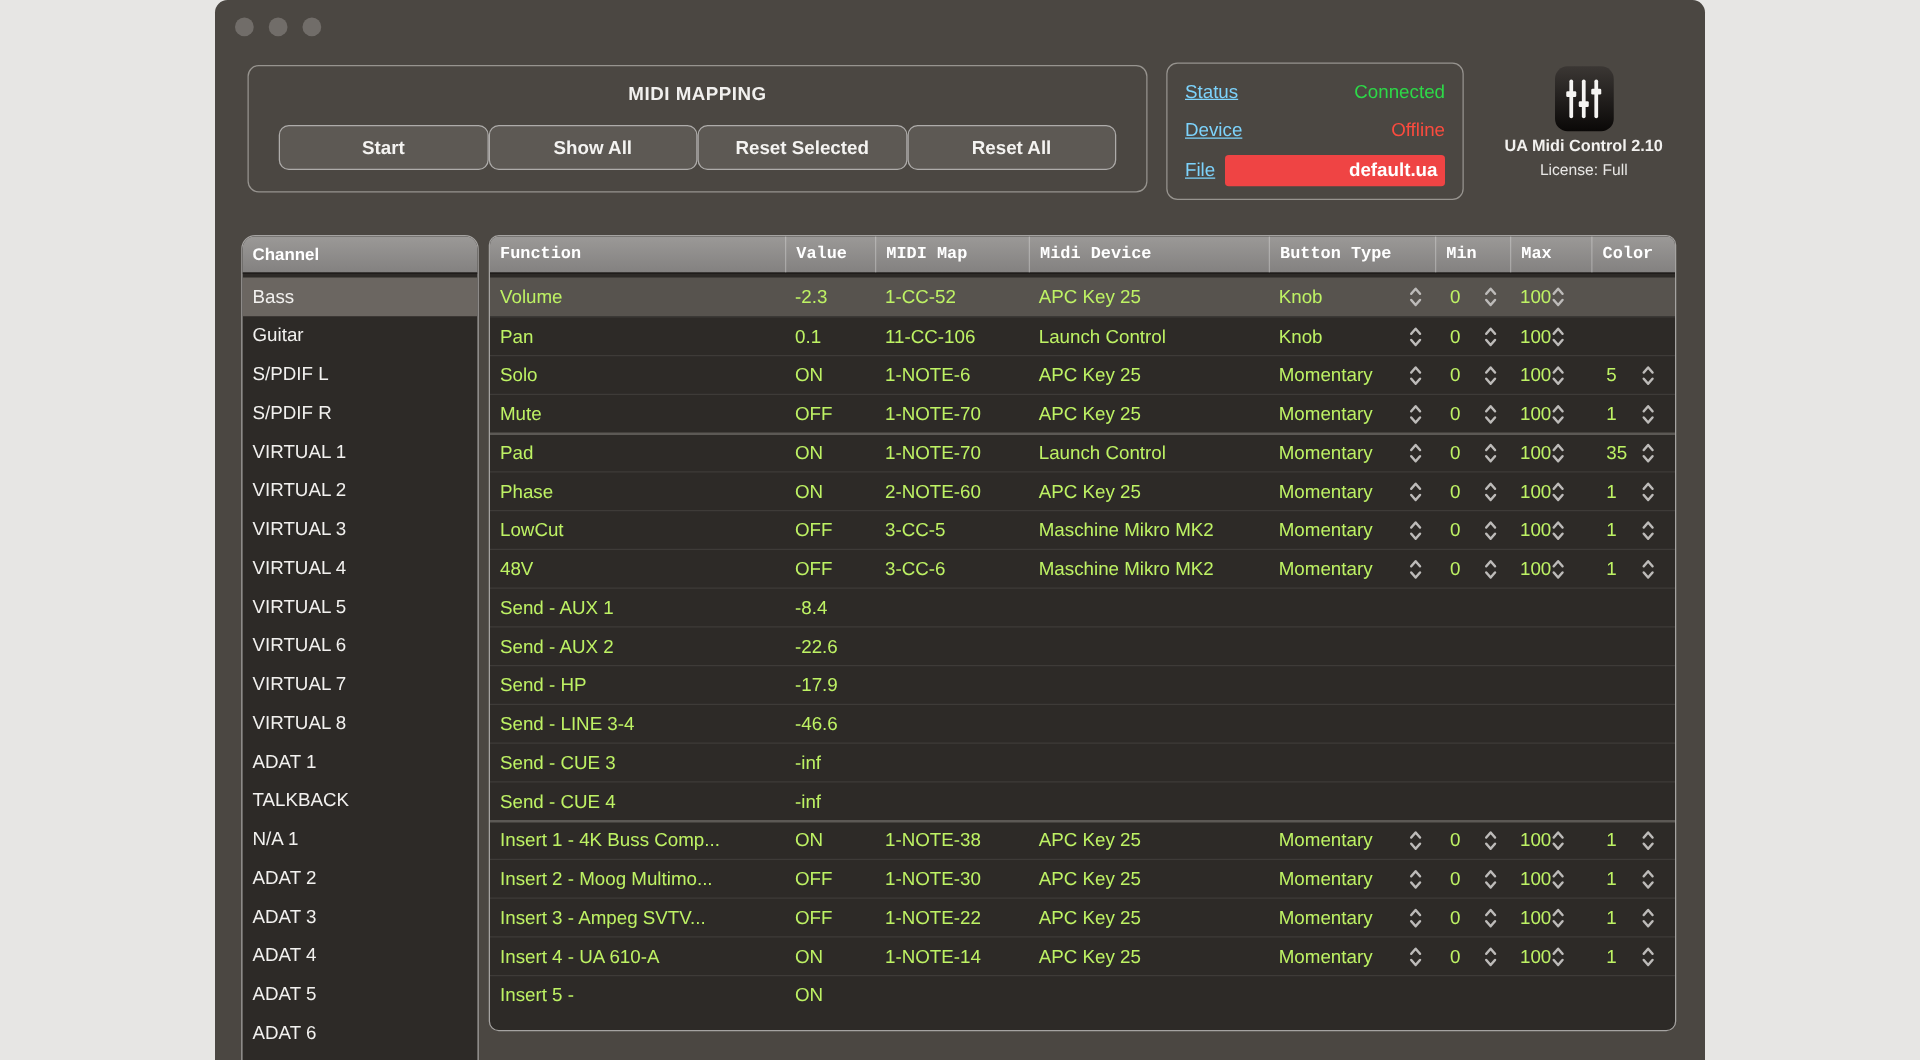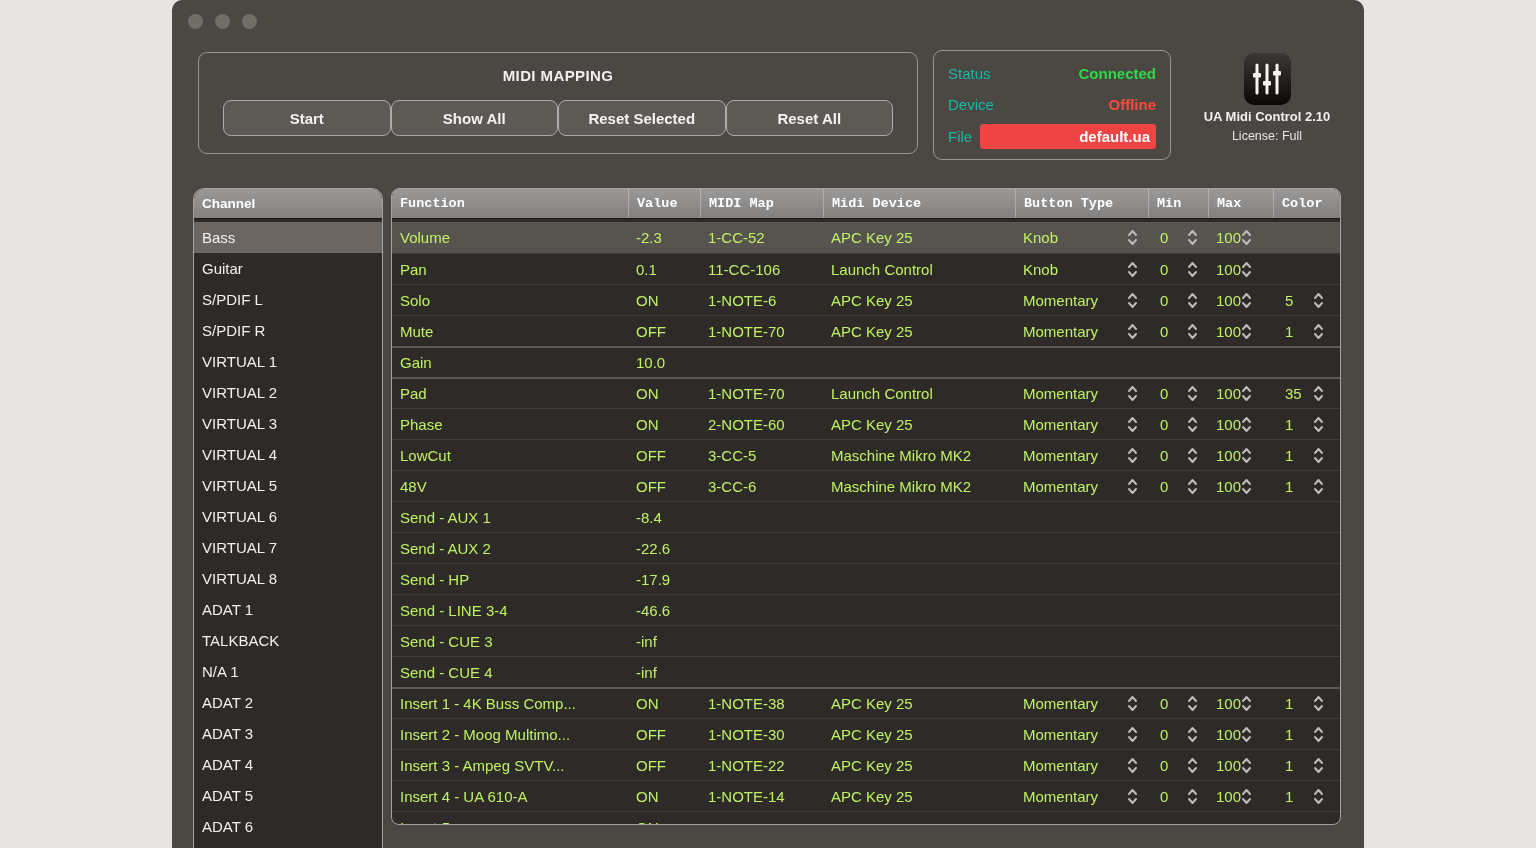--- a/index.html
+++ b/index.html
@@ -12,22 +12,22 @@
 
   
   .mapping-panel{position:absolute;left:26px;top:52px;width:720px;height:102px;border:1.5px solid #97948f;border-radius:9px;box-sizing:border-box;}
   .mapping-title{margin-top:14px;text-align:center;color:#f1f0ee;font-size:15px;font-weight:bold;letter-spacing:.4px;}
   .btn-row{display:flex;gap:0;margin:16px 24px 0 24px;}
   .btn{flex:1;height:36px;background:#5d5954;border:1.5px solid #aeacaa;border-radius:8px;color:#f4f3f1;font-size:15px;font-weight:600;display:flex;align-items:center;justify-content:center;box-sizing:border-box;cursor:default;}
 
   
   .status-panel{position:absolute;left:761px;top:50px;width:238px;height:110px;border:1.5px solid #97948f;border-radius:9px;box-sizing:border-box;padding:7px 14px;display:flex;flex-direction:column;justify-content:space-around;}
   .status-row{display:flex;justify-content:space-between;align-items:center;height:30px;}
-  .status-label{color:#14b8a6;font-size:15px;}
-  .status-value{font-size:15px;font-weight:bold;margin-left:40px;}
+  .status-label{color:#7dd3fc;font-size:15px;text-decoration:underline;}
+  .status-value{font-size:15px;font-weight:normal;margin-left:40px;}
   .v-green{color:#2dd948;}
   .v-red{color:#fb4b3e;}
   .file-box{width:176px;height:25px;background:#ef4444;border-radius:3px;display:flex;align-items:center;justify-content:flex-end;padding-right:6px;box-sizing:border-box;}
   .file-box span{color:#ffffff;font-size:15px;font-weight:bold;}
 
   
   .branding{position:absolute;left:1020px;top:53px;width:150px;display:flex;flex-direction:column;align-items:center;}
   .logo{width:47px;height:52px;border-radius:10px;background:linear-gradient(#3b3734,#0a0807);display:flex;align-items:center;justify-content:center;}
   .app-name{margin-top:4px;color:#f2f1ef;font-size:13px;font-weight:bold;white-space:nowrap;}
   .license{margin-top:5px;color:#e8e7e5;font-size:12.5px;}
@@ -374,559 +374,541 @@
               <span class="stepper">
                 <svg width="11" height="19" viewBox="0 0 11 19">
                   <polyline points="2,7 5.5,3 9,7" fill="none" stroke="#bdbbb9" stroke-width="2" stroke-linecap="round" stroke-linejoin="round"></polyline>
                   <polyline points="2,12 5.5,16 9,12" fill="none" stroke="#bdbbb9" stroke-width="2" stroke-linecap="round" stroke-linejoin="round"></polyline>
                 </svg>
               </span>
             </div>
           </div>
           <div class="trow group-break">
             <div class="cell w0">
-              <span>Gain</span>
-            </div>
-            <div class="cell w1">
-              <span>10.0</span>
+              <span>Pad</span>
+            </div>
+            <div class="cell w1">
+              <span>ON</span>
+            </div>
+            <div class="cell w2">
+              <span>1-NOTE-70</span>
+            </div>
+            <div class="cell w3">
+              <span>Launch Control</span>
+            </div>
+            <div class="cell w4 between">
+              <span>Momentary</span>
+              <span class="stepper">
+                <svg width="11" height="19" viewBox="0 0 11 19">
+                  <polyline points="2,7 5.5,3 9,7" fill="none" stroke="#bdbbb9" stroke-width="2" stroke-linecap="round" stroke-linejoin="round"></polyline>
+                  <polyline points="2,12 5.5,16 9,12" fill="none" stroke="#bdbbb9" stroke-width="2" stroke-linecap="round" stroke-linejoin="round"></polyline>
+                </svg>
+              </span>
+            </div>
+            <div class="cell w5 between c-min">
+              <span>0</span>
+              <span class="stepper">
+                <svg width="11" height="19" viewBox="0 0 11 19">
+                  <polyline points="2,7 5.5,3 9,7" fill="none" stroke="#bdbbb9" stroke-width="2" stroke-linecap="round" stroke-linejoin="round"></polyline>
+                  <polyline points="2,12 5.5,16 9,12" fill="none" stroke="#bdbbb9" stroke-width="2" stroke-linecap="round" stroke-linejoin="round"></polyline>
+                </svg>
+              </span>
+            </div>
+            <div class="cell w6">
+              <span>100</span>
+              <span class="stepper">
+                <svg width="11" height="19" viewBox="0 0 11 19">
+                  <polyline points="2,7 5.5,3 9,7" fill="none" stroke="#bdbbb9" stroke-width="2" stroke-linecap="round" stroke-linejoin="round"></polyline>
+                  <polyline points="2,12 5.5,16 9,12" fill="none" stroke="#bdbbb9" stroke-width="2" stroke-linecap="round" stroke-linejoin="round"></polyline>
+                </svg>
+              </span>
+            </div>
+            <div class="cell w7 between c-color">
+              <span>35</span>
+              <span class="stepper">
+                <svg width="11" height="19" viewBox="0 0 11 19">
+                  <polyline points="2,7 5.5,3 9,7" fill="none" stroke="#bdbbb9" stroke-width="2" stroke-linecap="round" stroke-linejoin="round"></polyline>
+                  <polyline points="2,12 5.5,16 9,12" fill="none" stroke="#bdbbb9" stroke-width="2" stroke-linecap="round" stroke-linejoin="round"></polyline>
+                </svg>
+              </span>
+            </div>
+          </div>
+          <div class="trow">
+            <div class="cell w0">
+              <span>Phase</span>
+            </div>
+            <div class="cell w1">
+              <span>ON</span>
+            </div>
+            <div class="cell w2">
+              <span>2-NOTE-60</span>
+            </div>
+            <div class="cell w3">
+              <span>APC Key 25</span>
+            </div>
+            <div class="cell w4 between">
+              <span>Momentary</span>
+              <span class="stepper">
+                <svg width="11" height="19" viewBox="0 0 11 19">
+                  <polyline points="2,7 5.5,3 9,7" fill="none" stroke="#bdbbb9" stroke-width="2" stroke-linecap="round" stroke-linejoin="round"></polyline>
+                  <polyline points="2,12 5.5,16 9,12" fill="none" stroke="#bdbbb9" stroke-width="2" stroke-linecap="round" stroke-linejoin="round"></polyline>
+                </svg>
+              </span>
+            </div>
+            <div class="cell w5 between c-min">
+              <span>0</span>
+              <span class="stepper">
+                <svg width="11" height="19" viewBox="0 0 11 19">
+                  <polyline points="2,7 5.5,3 9,7" fill="none" stroke="#bdbbb9" stroke-width="2" stroke-linecap="round" stroke-linejoin="round"></polyline>
+                  <polyline points="2,12 5.5,16 9,12" fill="none" stroke="#bdbbb9" stroke-width="2" stroke-linecap="round" stroke-linejoin="round"></polyline>
+                </svg>
+              </span>
+            </div>
+            <div class="cell w6">
+              <span>100</span>
+              <span class="stepper">
+                <svg width="11" height="19" viewBox="0 0 11 19">
+                  <polyline points="2,7 5.5,3 9,7" fill="none" stroke="#bdbbb9" stroke-width="2" stroke-linecap="round" stroke-linejoin="round"></polyline>
+                  <polyline points="2,12 5.5,16 9,12" fill="none" stroke="#bdbbb9" stroke-width="2" stroke-linecap="round" stroke-linejoin="round"></polyline>
+                </svg>
+              </span>
+            </div>
+            <div class="cell w7 between c-color">
+              <span>1</span>
+              <span class="stepper">
+                <svg width="11" height="19" viewBox="0 0 11 19">
+                  <polyline points="2,7 5.5,3 9,7" fill="none" stroke="#bdbbb9" stroke-width="2" stroke-linecap="round" stroke-linejoin="round"></polyline>
+                  <polyline points="2,12 5.5,16 9,12" fill="none" stroke="#bdbbb9" stroke-width="2" stroke-linecap="round" stroke-linejoin="round"></polyline>
+                </svg>
+              </span>
+            </div>
+          </div>
+          <div class="trow">
+            <div class="cell w0">
+              <span>LowCut</span>
+            </div>
+            <div class="cell w1">
+              <span>OFF</span>
+            </div>
+            <div class="cell w2">
+              <span>3-CC-5</span>
+            </div>
+            <div class="cell w3">
+              <span>Maschine Mikro MK2</span>
+            </div>
+            <div class="cell w4 between">
+              <span>Momentary</span>
+              <span class="stepper">
+                <svg width="11" height="19" viewBox="0 0 11 19">
+                  <polyline points="2,7 5.5,3 9,7" fill="none" stroke="#bdbbb9" stroke-width="2" stroke-linecap="round" stroke-linejoin="round"></polyline>
+                  <polyline points="2,12 5.5,16 9,12" fill="none" stroke="#bdbbb9" stroke-width="2" stroke-linecap="round" stroke-linejoin="round"></polyline>
+                </svg>
+              </span>
+            </div>
+            <div class="cell w5 between c-min">
+              <span>0</span>
+              <span class="stepper">
+                <svg width="11" height="19" viewBox="0 0 11 19">
+                  <polyline points="2,7 5.5,3 9,7" fill="none" stroke="#bdbbb9" stroke-width="2" stroke-linecap="round" stroke-linejoin="round"></polyline>
+                  <polyline points="2,12 5.5,16 9,12" fill="none" stroke="#bdbbb9" stroke-width="2" stroke-linecap="round" stroke-linejoin="round"></polyline>
+                </svg>
+              </span>
+            </div>
+            <div class="cell w6">
+              <span>100</span>
+              <span class="stepper">
+                <svg width="11" height="19" viewBox="0 0 11 19">
+                  <polyline points="2,7 5.5,3 9,7" fill="none" stroke="#bdbbb9" stroke-width="2" stroke-linecap="round" stroke-linejoin="round"></polyline>
+                  <polyline points="2,12 5.5,16 9,12" fill="none" stroke="#bdbbb9" stroke-width="2" stroke-linecap="round" stroke-linejoin="round"></polyline>
+                </svg>
+              </span>
+            </div>
+            <div class="cell w7 between c-color">
+              <span>1</span>
+              <span class="stepper">
+                <svg width="11" height="19" viewBox="0 0 11 19">
+                  <polyline points="2,7 5.5,3 9,7" fill="none" stroke="#bdbbb9" stroke-width="2" stroke-linecap="round" stroke-linejoin="round"></polyline>
+                  <polyline points="2,12 5.5,16 9,12" fill="none" stroke="#bdbbb9" stroke-width="2" stroke-linecap="round" stroke-linejoin="round"></polyline>
+                </svg>
+              </span>
+            </div>
+          </div>
+          <div class="trow">
+            <div class="cell w0">
+              <span>48V</span>
+            </div>
+            <div class="cell w1">
+              <span>OFF</span>
+            </div>
+            <div class="cell w2">
+              <span>3-CC-6</span>
+            </div>
+            <div class="cell w3">
+              <span>Maschine Mikro MK2</span>
+            </div>
+            <div class="cell w4 between">
+              <span>Momentary</span>
+              <span class="stepper">
+                <svg width="11" height="19" viewBox="0 0 11 19">
+                  <polyline points="2,7 5.5,3 9,7" fill="none" stroke="#bdbbb9" stroke-width="2" stroke-linecap="round" stroke-linejoin="round"></polyline>
+                  <polyline points="2,12 5.5,16 9,12" fill="none" stroke="#bdbbb9" stroke-width="2" stroke-linecap="round" stroke-linejoin="round"></polyline>
+                </svg>
+              </span>
+            </div>
+            <div class="cell w5 between c-min">
+              <span>0</span>
+              <span class="stepper">
+                <svg width="11" height="19" viewBox="0 0 11 19">
+                  <polyline points="2,7 5.5,3 9,7" fill="none" stroke="#bdbbb9" stroke-width="2" stroke-linecap="round" stroke-linejoin="round"></polyline>
+                  <polyline points="2,12 5.5,16 9,12" fill="none" stroke="#bdbbb9" stroke-width="2" stroke-linecap="round" stroke-linejoin="round"></polyline>
+                </svg>
+              </span>
+            </div>
+            <div class="cell w6">
+              <span>100</span>
+              <span class="stepper">
+                <svg width="11" height="19" viewBox="0 0 11 19">
+                  <polyline points="2,7 5.5,3 9,7" fill="none" stroke="#bdbbb9" stroke-width="2" stroke-linecap="round" stroke-linejoin="round"></polyline>
+                  <polyline points="2,12 5.5,16 9,12" fill="none" stroke="#bdbbb9" stroke-width="2" stroke-linecap="round" stroke-linejoin="round"></polyline>
+                </svg>
+              </span>
+            </div>
+            <div class="cell w7 between c-color">
+              <span>1</span>
+              <span class="stepper">
+                <svg width="11" height="19" viewBox="0 0 11 19">
+                  <polyline points="2,7 5.5,3 9,7" fill="none" stroke="#bdbbb9" stroke-width="2" stroke-linecap="round" stroke-linejoin="round"></polyline>
+                  <polyline points="2,12 5.5,16 9,12" fill="none" stroke="#bdbbb9" stroke-width="2" stroke-linecap="round" stroke-linejoin="round"></polyline>
+                </svg>
+              </span>
+            </div>
+          </div>
+          <div class="trow">
+            <div class="cell w0">
+              <span>Send - AUX 1</span>
+            </div>
+            <div class="cell w1">
+              <span>-8.4</span>
             </div>
             <div class="cell w2">
               <span></span>
             </div>
             <div class="cell w3">
               <span></span>
             </div>
             <div class="cell w4 between"></div>
             <div class="cell w5 between c-min"></div>
             <div class="cell w6"></div>
             <div class="cell w7 between c-color"></div>
           </div>
-          <div class="trow group-break">
-            <div class="cell w0">
-              <span>Pad</span>
-            </div>
-            <div class="cell w1">
-              <span>ON</span>
-            </div>
-            <div class="cell w2">
-              <span>1-NOTE-70</span>
-            </div>
-            <div class="cell w3">
-              <span>Launch Control</span>
-            </div>
-            <div class="cell w4 between">
-              <span>Momentary</span>
-              <span class="stepper">
-                <svg width="11" height="19" viewBox="0 0 11 19">
-                  <polyline points="2,7 5.5,3 9,7" fill="none" stroke="#bdbbb9" stroke-width="2" stroke-linecap="round" stroke-linejoin="round"></polyline>
-                  <polyline points="2,12 5.5,16 9,12" fill="none" stroke="#bdbbb9" stroke-width="2" stroke-linecap="round" stroke-linejoin="round"></polyline>
-                </svg>
-              </span>
-            </div>
-            <div class="cell w5 between c-min">
-              <span>0</span>
-              <span class="stepper">
-                <svg width="11" height="19" viewBox="0 0 11 19">
-                  <polyline points="2,7 5.5,3 9,7" fill="none" stroke="#bdbbb9" stroke-width="2" stroke-linecap="round" stroke-linejoin="round"></polyline>
-                  <polyline points="2,12 5.5,16 9,12" fill="none" stroke="#bdbbb9" stroke-width="2" stroke-linecap="round" stroke-linejoin="round"></polyline>
-                </svg>
-              </span>
-            </div>
-            <div class="cell w6">
-              <span>100</span>
-              <span class="stepper">
-                <svg width="11" height="19" viewBox="0 0 11 19">
-                  <polyline points="2,7 5.5,3 9,7" fill="none" stroke="#bdbbb9" stroke-width="2" stroke-linecap="round" stroke-linejoin="round"></polyline>
-                  <polyline points="2,12 5.5,16 9,12" fill="none" stroke="#bdbbb9" stroke-width="2" stroke-linecap="round" stroke-linejoin="round"></polyline>
-                </svg>
-              </span>
-            </div>
-            <div class="cell w7 between c-color">
-              <span>35</span>
-              <span class="stepper">
-                <svg width="11" height="19" viewBox="0 0 11 19">
-                  <polyline points="2,7 5.5,3 9,7" fill="none" stroke="#bdbbb9" stroke-width="2" stroke-linecap="round" stroke-linejoin="round"></polyline>
-                  <polyline points="2,12 5.5,16 9,12" fill="none" stroke="#bdbbb9" stroke-width="2" stroke-linecap="round" stroke-linejoin="round"></polyline>
-                </svg>
-              </span>
-            </div>
-          </div>
-          <div class="trow">
-            <div class="cell w0">
-              <span>Phase</span>
-            </div>
-            <div class="cell w1">
-              <span>ON</span>
-            </div>
-            <div class="cell w2">
-              <span>2-NOTE-60</span>
-            </div>
-            <div class="cell w3">
-              <span>APC Key 25</span>
-            </div>
-            <div class="cell w4 between">
-              <span>Momentary</span>
-              <span class="stepper">
-                <svg width="11" height="19" viewBox="0 0 11 19">
-                  <polyline points="2,7 5.5,3 9,7" fill="none" stroke="#bdbbb9" stroke-width="2" stroke-linecap="round" stroke-linejoin="round"></polyline>
-                  <polyline points="2,12 5.5,16 9,12" fill="none" stroke="#bdbbb9" stroke-width="2" stroke-linecap="round" stroke-linejoin="round"></polyline>
-                </svg>
-              </span>
-            </div>
-            <div class="cell w5 between c-min">
-              <span>0</span>
-              <span class="stepper">
-                <svg width="11" height="19" viewBox="0 0 11 19">
-                  <polyline points="2,7 5.5,3 9,7" fill="none" stroke="#bdbbb9" stroke-width="2" stroke-linecap="round" stroke-linejoin="round"></polyline>
-                  <polyline points="2,12 5.5,16 9,12" fill="none" stroke="#bdbbb9" stroke-width="2" stroke-linecap="round" stroke-linejoin="round"></polyline>
-                </svg>
-              </span>
-            </div>
-            <div class="cell w6">
-              <span>100</span>
-              <span class="stepper">
-                <svg width="11" height="19" viewBox="0 0 11 19">
-                  <polyline points="2,7 5.5,3 9,7" fill="none" stroke="#bdbbb9" stroke-width="2" stroke-linecap="round" stroke-linejoin="round"></polyline>
-                  <polyline points="2,12 5.5,16 9,12" fill="none" stroke="#bdbbb9" stroke-width="2" stroke-linecap="round" stroke-linejoin="round"></polyline>
-                </svg>
-              </span>
-            </div>
-            <div class="cell w7 between c-color">
-              <span>1</span>
-              <span class="stepper">
-                <svg width="11" height="19" viewBox="0 0 11 19">
-                  <polyline points="2,7 5.5,3 9,7" fill="none" stroke="#bdbbb9" stroke-width="2" stroke-linecap="round" stroke-linejoin="round"></polyline>
-                  <polyline points="2,12 5.5,16 9,12" fill="none" stroke="#bdbbb9" stroke-width="2" stroke-linecap="round" stroke-linejoin="round"></polyline>
-                </svg>
-              </span>
-            </div>
-          </div>
-          <div class="trow">
-            <div class="cell w0">
-              <span>LowCut</span>
-            </div>
-            <div class="cell w1">
-              <span>OFF</span>
-            </div>
-            <div class="cell w2">
-              <span>3-CC-5</span>
-            </div>
-            <div class="cell w3">
-              <span>Maschine Mikro MK2</span>
-            </div>
-            <div class="cell w4 between">
-              <span>Momentary</span>
-              <span class="stepper">
-                <svg width="11" height="19" viewBox="0 0 11 19">
-                  <polyline points="2,7 5.5,3 9,7" fill="none" stroke="#bdbbb9" stroke-width="2" stroke-linecap="round" stroke-linejoin="round"></polyline>
-                  <polyline points="2,12 5.5,16 9,12" fill="none" stroke="#bdbbb9" stroke-width="2" stroke-linecap="round" stroke-linejoin="round"></polyline>
-                </svg>
-              </span>
-            </div>
-            <div class="cell w5 between c-min">
-              <span>0</span>
-              <span class="stepper">
-                <svg width="11" height="19" viewBox="0 0 11 19">
-                  <polyline points="2,7 5.5,3 9,7" fill="none" stroke="#bdbbb9" stroke-width="2" stroke-linecap="round" stroke-linejoin="round"></polyline>
-                  <polyline points="2,12 5.5,16 9,12" fill="none" stroke="#bdbbb9" stroke-width="2" stroke-linecap="round" stroke-linejoin="round"></polyline>
-                </svg>
-              </span>
-            </div>
-            <div class="cell w6">
-              <span>100</span>
-              <span class="stepper">
-                <svg width="11" height="19" viewBox="0 0 11 19">
-                  <polyline points="2,7 5.5,3 9,7" fill="none" stroke="#bdbbb9" stroke-width="2" stroke-linecap="round" stroke-linejoin="round"></polyline>
-                  <polyline points="2,12 5.5,16 9,12" fill="none" stroke="#bdbbb9" stroke-width="2" stroke-linecap="round" stroke-linejoin="round"></polyline>
-                </svg>
-              </span>
-            </div>
-            <div class="cell w7 between c-color">
-              <span>1</span>
-              <span class="stepper">
-                <svg width="11" height="19" viewBox="0 0 11 19">
-                  <polyline points="2,7 5.5,3 9,7" fill="none" stroke="#bdbbb9" stroke-width="2" stroke-linecap="round" stroke-linejoin="round"></polyline>
-                  <polyline points="2,12 5.5,16 9,12" fill="none" stroke="#bdbbb9" stroke-width="2" stroke-linecap="round" stroke-linejoin="round"></polyline>
-                </svg>
-              </span>
-            </div>
-          </div>
-          <div class="trow">
-            <div class="cell w0">
-              <span>48V</span>
-            </div>
-            <div class="cell w1">
-              <span>OFF</span>
-            </div>
-            <div class="cell w2">
-              <span>3-CC-6</span>
-            </div>
-            <div class="cell w3">
-              <span>Maschine Mikro MK2</span>
-            </div>
-            <div class="cell w4 between">
-              <span>Momentary</span>
-              <span class="stepper">
-                <svg width="11" height="19" viewBox="0 0 11 19">
-                  <polyline points="2,7 5.5,3 9,7" fill="none" stroke="#bdbbb9" stroke-width="2" stroke-linecap="round" stroke-linejoin="round"></polyline>
-                  <polyline points="2,12 5.5,16 9,12" fill="none" stroke="#bdbbb9" stroke-width="2" stroke-linecap="round" stroke-linejoin="round"></polyline>
-                </svg>
-              </span>
-            </div>
-            <div class="cell w5 between c-min">
-              <span>0</span>
-              <span class="stepper">
-                <svg width="11" height="19" viewBox="0 0 11 19">
-                  <polyline points="2,7 5.5,3 9,7" fill="none" stroke="#bdbbb9" stroke-width="2" stroke-linecap="round" stroke-linejoin="round"></polyline>
-                  <polyline points="2,12 5.5,16 9,12" fill="none" stroke="#bdbbb9" stroke-width="2" stroke-linecap="round" stroke-linejoin="round"></polyline>
-                </svg>
-              </span>
-            </div>
-            <div class="cell w6">
-              <span>100</span>
-              <span class="stepper">
-                <svg width="11" height="19" viewBox="0 0 11 19">
-                  <polyline points="2,7 5.5,3 9,7" fill="none" stroke="#bdbbb9" stroke-width="2" stroke-linecap="round" stroke-linejoin="round"></polyline>
-                  <polyline points="2,12 5.5,16 9,12" fill="none" stroke="#bdbbb9" stroke-width="2" stroke-linecap="round" stroke-linejoin="round"></polyline>
-                </svg>
-              </span>
-            </div>
-            <div class="cell w7 between c-color">
-              <span>1</span>
-              <span class="stepper">
-                <svg width="11" height="19" viewBox="0 0 11 19">
-                  <polyline points="2,7 5.5,3 9,7" fill="none" stroke="#bdbbb9" stroke-width="2" stroke-linecap="round" stroke-linejoin="round"></polyline>
-                  <polyline points="2,12 5.5,16 9,12" fill="none" stroke="#bdbbb9" stroke-width="2" stroke-linecap="round" stroke-linejoin="round"></polyline>
-                </svg>
-              </span>
-            </div>
-          </div>
-          <div class="trow">
-            <div class="cell w0">
-              <span>Send - AUX 1</span>
-            </div>
-            <div class="cell w1">
-              <span>-8.4</span>
+          <div class="trow">
+            <div class="cell w0">
+              <span>Send - AUX 2</span>
+            </div>
+            <div class="cell w1">
+              <span>-22.6</span>
             </div>
             <div class="cell w2">
               <span></span>
             </div>
             <div class="cell w3">
               <span></span>
             </div>
             <div class="cell w4 between"></div>
             <div class="cell w5 between c-min"></div>
             <div class="cell w6"></div>
             <div class="cell w7 between c-color"></div>
           </div>
           <div class="trow">
             <div class="cell w0">
-              <span>Send - AUX 2</span>
-            </div>
-            <div class="cell w1">
-              <span>-22.6</span>
+              <span>Send - HP</span>
+            </div>
+            <div class="cell w1">
+              <span>-17.9</span>
             </div>
             <div class="cell w2">
               <span></span>
             </div>
             <div class="cell w3">
               <span></span>
             </div>
             <div class="cell w4 between"></div>
             <div class="cell w5 between c-min"></div>
             <div class="cell w6"></div>
             <div class="cell w7 between c-color"></div>
           </div>
           <div class="trow">
             <div class="cell w0">
-              <span>Send - HP</span>
-            </div>
-            <div class="cell w1">
-              <span>-17.9</span>
+              <span>Send - LINE 3-4</span>
+            </div>
+            <div class="cell w1">
+              <span>-46.6</span>
             </div>
             <div class="cell w2">
               <span></span>
             </div>
             <div class="cell w3">
               <span></span>
             </div>
             <div class="cell w4 between"></div>
             <div class="cell w5 between c-min"></div>
             <div class="cell w6"></div>
             <div class="cell w7 between c-color"></div>
           </div>
           <div class="trow">
             <div class="cell w0">
-              <span>Send - LINE 3-4</span>
-            </div>
-            <div class="cell w1">
-              <span>-46.6</span>
+              <span>Send - CUE 3</span>
+            </div>
+            <div class="cell w1">
+              <span>-inf</span>
             </div>
             <div class="cell w2">
               <span></span>
             </div>
             <div class="cell w3">
               <span></span>
             </div>
             <div class="cell w4 between"></div>
             <div class="cell w5 between c-min"></div>
             <div class="cell w6"></div>
             <div class="cell w7 between c-color"></div>
           </div>
           <div class="trow">
             <div class="cell w0">
-              <span>Send - CUE 3</span>
+              <span>Send - CUE 4</span>
             </div>
             <div class="cell w1">
               <span>-inf</span>
             </div>
             <div class="cell w2">
               <span></span>
             </div>
             <div class="cell w3">
               <span></span>
             </div>
             <div class="cell w4 between"></div>
             <div class="cell w5 between c-min"></div>
             <div class="cell w6"></div>
             <div class="cell w7 between c-color"></div>
           </div>
-          <div class="trow">
-            <div class="cell w0">
-              <span>Send - CUE 4</span>
-            </div>
-            <div class="cell w1">
-              <span>-inf</span>
+          <div class="trow group-break">
+            <div class="cell w0">
+              <span>Insert 1 -  4K Buss Comp...</span>
+            </div>
+            <div class="cell w1">
+              <span>ON</span>
+            </div>
+            <div class="cell w2">
+              <span>1-NOTE-38</span>
+            </div>
+            <div class="cell w3">
+              <span>APC Key 25</span>
+            </div>
+            <div class="cell w4 between">
+              <span>Momentary</span>
+              <span class="stepper">
+                <svg width="11" height="19" viewBox="0 0 11 19">
+                  <polyline points="2,7 5.5,3 9,7" fill="none" stroke="#bdbbb9" stroke-width="2" stroke-linecap="round" stroke-linejoin="round"></polyline>
+                  <polyline points="2,12 5.5,16 9,12" fill="none" stroke="#bdbbb9" stroke-width="2" stroke-linecap="round" stroke-linejoin="round"></polyline>
+                </svg>
+              </span>
+            </div>
+            <div class="cell w5 between c-min">
+              <span>0</span>
+              <span class="stepper">
+                <svg width="11" height="19" viewBox="0 0 11 19">
+                  <polyline points="2,7 5.5,3 9,7" fill="none" stroke="#bdbbb9" stroke-width="2" stroke-linecap="round" stroke-linejoin="round"></polyline>
+                  <polyline points="2,12 5.5,16 9,12" fill="none" stroke="#bdbbb9" stroke-width="2" stroke-linecap="round" stroke-linejoin="round"></polyline>
+                </svg>
+              </span>
+            </div>
+            <div class="cell w6">
+              <span>100</span>
+              <span class="stepper">
+                <svg width="11" height="19" viewBox="0 0 11 19">
+                  <polyline points="2,7 5.5,3 9,7" fill="none" stroke="#bdbbb9" stroke-width="2" stroke-linecap="round" stroke-linejoin="round"></polyline>
+                  <polyline points="2,12 5.5,16 9,12" fill="none" stroke="#bdbbb9" stroke-width="2" stroke-linecap="round" stroke-linejoin="round"></polyline>
+                </svg>
+              </span>
+            </div>
+            <div class="cell w7 between c-color">
+              <span>1</span>
+              <span class="stepper">
+                <svg width="11" height="19" viewBox="0 0 11 19">
+                  <polyline points="2,7 5.5,3 9,7" fill="none" stroke="#bdbbb9" stroke-width="2" stroke-linecap="round" stroke-linejoin="round"></polyline>
+                  <polyline points="2,12 5.5,16 9,12" fill="none" stroke="#bdbbb9" stroke-width="2" stroke-linecap="round" stroke-linejoin="round"></polyline>
+                </svg>
+              </span>
+            </div>
+          </div>
+          <div class="trow">
+            <div class="cell w0">
+              <span>Insert 2 -  Moog Multimo...</span>
+            </div>
+            <div class="cell w1">
+              <span>OFF</span>
+            </div>
+            <div class="cell w2">
+              <span>1-NOTE-30</span>
+            </div>
+            <div class="cell w3">
+              <span>APC Key 25</span>
+            </div>
+            <div class="cell w4 between">
+              <span>Momentary</span>
+              <span class="stepper">
+                <svg width="11" height="19" viewBox="0 0 11 19">
+                  <polyline points="2,7 5.5,3 9,7" fill="none" stroke="#bdbbb9" stroke-width="2" stroke-linecap="round" stroke-linejoin="round"></polyline>
+                  <polyline points="2,12 5.5,16 9,12" fill="none" stroke="#bdbbb9" stroke-width="2" stroke-linecap="round" stroke-linejoin="round"></polyline>
+                </svg>
+              </span>
+            </div>
+            <div class="cell w5 between c-min">
+              <span>0</span>
+              <span class="stepper">
+                <svg width="11" height="19" viewBox="0 0 11 19">
+                  <polyline points="2,7 5.5,3 9,7" fill="none" stroke="#bdbbb9" stroke-width="2" stroke-linecap="round" stroke-linejoin="round"></polyline>
+                  <polyline points="2,12 5.5,16 9,12" fill="none" stroke="#bdbbb9" stroke-width="2" stroke-linecap="round" stroke-linejoin="round"></polyline>
+                </svg>
+              </span>
+            </div>
+            <div class="cell w6">
+              <span>100</span>
+              <span class="stepper">
+                <svg width="11" height="19" viewBox="0 0 11 19">
+                  <polyline points="2,7 5.5,3 9,7" fill="none" stroke="#bdbbb9" stroke-width="2" stroke-linecap="round" stroke-linejoin="round"></polyline>
+                  <polyline points="2,12 5.5,16 9,12" fill="none" stroke="#bdbbb9" stroke-width="2" stroke-linecap="round" stroke-linejoin="round"></polyline>
+                </svg>
+              </span>
+            </div>
+            <div class="cell w7 between c-color">
+              <span>1</span>
+              <span class="stepper">
+                <svg width="11" height="19" viewBox="0 0 11 19">
+                  <polyline points="2,7 5.5,3 9,7" fill="none" stroke="#bdbbb9" stroke-width="2" stroke-linecap="round" stroke-linejoin="round"></polyline>
+                  <polyline points="2,12 5.5,16 9,12" fill="none" stroke="#bdbbb9" stroke-width="2" stroke-linecap="round" stroke-linejoin="round"></polyline>
+                </svg>
+              </span>
+            </div>
+          </div>
+          <div class="trow">
+            <div class="cell w0">
+              <span>Insert 3 -  Ampeg SVTV...</span>
+            </div>
+            <div class="cell w1">
+              <span>OFF</span>
+            </div>
+            <div class="cell w2">
+              <span>1-NOTE-22</span>
+            </div>
+            <div class="cell w3">
+              <span>APC Key 25</span>
+            </div>
+            <div class="cell w4 between">
+              <span>Momentary</span>
+              <span class="stepper">
+                <svg width="11" height="19" viewBox="0 0 11 19">
+                  <polyline points="2,7 5.5,3 9,7" fill="none" stroke="#bdbbb9" stroke-width="2" stroke-linecap="round" stroke-linejoin="round"></polyline>
+                  <polyline points="2,12 5.5,16 9,12" fill="none" stroke="#bdbbb9" stroke-width="2" stroke-linecap="round" stroke-linejoin="round"></polyline>
+                </svg>
+              </span>
+            </div>
+            <div class="cell w5 between c-min">
+              <span>0</span>
+              <span class="stepper">
+                <svg width="11" height="19" viewBox="0 0 11 19">
+                  <polyline points="2,7 5.5,3 9,7" fill="none" stroke="#bdbbb9" stroke-width="2" stroke-linecap="round" stroke-linejoin="round"></polyline>
+                  <polyline points="2,12 5.5,16 9,12" fill="none" stroke="#bdbbb9" stroke-width="2" stroke-linecap="round" stroke-linejoin="round"></polyline>
+                </svg>
+              </span>
+            </div>
+            <div class="cell w6">
+              <span>100</span>
+              <span class="stepper">
+                <svg width="11" height="19" viewBox="0 0 11 19">
+                  <polyline points="2,7 5.5,3 9,7" fill="none" stroke="#bdbbb9" stroke-width="2" stroke-linecap="round" stroke-linejoin="round"></polyline>
+                  <polyline points="2,12 5.5,16 9,12" fill="none" stroke="#bdbbb9" stroke-width="2" stroke-linecap="round" stroke-linejoin="round"></polyline>
+                </svg>
+              </span>
+            </div>
+            <div class="cell w7 between c-color">
+              <span>1</span>
+              <span class="stepper">
+                <svg width="11" height="19" viewBox="0 0 11 19">
+                  <polyline points="2,7 5.5,3 9,7" fill="none" stroke="#bdbbb9" stroke-width="2" stroke-linecap="round" stroke-linejoin="round"></polyline>
+                  <polyline points="2,12 5.5,16 9,12" fill="none" stroke="#bdbbb9" stroke-width="2" stroke-linecap="round" stroke-linejoin="round"></polyline>
+                </svg>
+              </span>
+            </div>
+          </div>
+          <div class="trow">
+            <div class="cell w0">
+              <span>Insert 4 -  UA 610-A</span>
+            </div>
+            <div class="cell w1">
+              <span>ON</span>
+            </div>
+            <div class="cell w2">
+              <span>1-NOTE-14</span>
+            </div>
+            <div class="cell w3">
+              <span>APC Key 25</span>
+            </div>
+            <div class="cell w4 between">
+              <span>Momentary</span>
+              <span class="stepper">
+                <svg width="11" height="19" viewBox="0 0 11 19">
+                  <polyline points="2,7 5.5,3 9,7" fill="none" stroke="#bdbbb9" stroke-width="2" stroke-linecap="round" stroke-linejoin="round"></polyline>
+                  <polyline points="2,12 5.5,16 9,12" fill="none" stroke="#bdbbb9" stroke-width="2" stroke-linecap="round" stroke-linejoin="round"></polyline>
+                </svg>
+              </span>
+            </div>
+            <div class="cell w5 between c-min">
+              <span>0</span>
+              <span class="stepper">
+                <svg width="11" height="19" viewBox="0 0 11 19">
+                  <polyline points="2,7 5.5,3 9,7" fill="none" stroke="#bdbbb9" stroke-width="2" stroke-linecap="round" stroke-linejoin="round"></polyline>
+                  <polyline points="2,12 5.5,16 9,12" fill="none" stroke="#bdbbb9" stroke-width="2" stroke-linecap="round" stroke-linejoin="round"></polyline>
+                </svg>
+              </span>
+            </div>
+            <div class="cell w6">
+              <span>100</span>
+              <span class="stepper">
+                <svg width="11" height="19" viewBox="0 0 11 19">
+                  <polyline points="2,7 5.5,3 9,7" fill="none" stroke="#bdbbb9" stroke-width="2" stroke-linecap="round" stroke-linejoin="round"></polyline>
+                  <polyline points="2,12 5.5,16 9,12" fill="none" stroke="#bdbbb9" stroke-width="2" stroke-linecap="round" stroke-linejoin="round"></polyline>
+                </svg>
+              </span>
+            </div>
+            <div class="cell w7 between c-color">
+              <span>1</span>
+              <span class="stepper">
+                <svg width="11" height="19" viewBox="0 0 11 19">
+                  <polyline points="2,7 5.5,3 9,7" fill="none" stroke="#bdbbb9" stroke-width="2" stroke-linecap="round" stroke-linejoin="round"></polyline>
+                  <polyline points="2,12 5.5,16 9,12" fill="none" stroke="#bdbbb9" stroke-width="2" stroke-linecap="round" stroke-linejoin="round"></polyline>
+                </svg>
+              </span>
+            </div>
+          </div>
+          <div class="trow">
+            <div class="cell w0">
+              <span>Insert 5 -</span>
+            </div>
+            <div class="cell w1">
+              <span>ON</span>
             </div>
             <div class="cell w2">
               <span></span>
             </div>
             <div class="cell w3">
               <span></span>
             </div>
             <div class="cell w4 between"></div>
             <div class="cell w5 between c-min"></div>
             <div class="cell w6"></div>
             <div class="cell w7 between c-color"></div>
           </div>
-          <div class="trow group-break">
-            <div class="cell w0">
-              <span>Insert 1 -  4K Buss Comp...</span>
-            </div>
-            <div class="cell w1">
-              <span>ON</span>
-            </div>
-            <div class="cell w2">
-              <span>1-NOTE-38</span>
-            </div>
-            <div class="cell w3">
-              <span>APC Key 25</span>
-            </div>
-            <div class="cell w4 between">
-              <span>Momentary</span>
-              <span class="stepper">
-                <svg width="11" height="19" viewBox="0 0 11 19">
-                  <polyline points="2,7 5.5,3 9,7" fill="none" stroke="#bdbbb9" stroke-width="2" stroke-linecap="round" stroke-linejoin="round"></polyline>
-                  <polyline points="2,12 5.5,16 9,12" fill="none" stroke="#bdbbb9" stroke-width="2" stroke-linecap="round" stroke-linejoin="round"></polyline>
-                </svg>
-              </span>
-            </div>
-            <div class="cell w5 between c-min">
-              <span>0</span>
-              <span class="stepper">
-                <svg width="11" height="19" viewBox="0 0 11 19">
-                  <polyline points="2,7 5.5,3 9,7" fill="none" stroke="#bdbbb9" stroke-width="2" stroke-linecap="round" stroke-linejoin="round"></polyline>
-                  <polyline points="2,12 5.5,16 9,12" fill="none" stroke="#bdbbb9" stroke-width="2" stroke-linecap="round" stroke-linejoin="round"></polyline>
-                </svg>
-              </span>
-            </div>
-            <div class="cell w6">
-              <span>100</span>
-              <span class="stepper">
-                <svg width="11" height="19" viewBox="0 0 11 19">
-                  <polyline points="2,7 5.5,3 9,7" fill="none" stroke="#bdbbb9" stroke-width="2" stroke-linecap="round" stroke-linejoin="round"></polyline>
-                  <polyline points="2,12 5.5,16 9,12" fill="none" stroke="#bdbbb9" stroke-width="2" stroke-linecap="round" stroke-linejoin="round"></polyline>
-                </svg>
-              </span>
-            </div>
-            <div class="cell w7 between c-color">
-              <span>1</span>
-              <span class="stepper">
-                <svg width="11" height="19" viewBox="0 0 11 19">
-                  <polyline points="2,7 5.5,3 9,7" fill="none" stroke="#bdbbb9" stroke-width="2" stroke-linecap="round" stroke-linejoin="round"></polyline>
-                  <polyline points="2,12 5.5,16 9,12" fill="none" stroke="#bdbbb9" stroke-width="2" stroke-linecap="round" stroke-linejoin="round"></polyline>
-                </svg>
-              </span>
-            </div>
-          </div>
-          <div class="trow">
-            <div class="cell w0">
-              <span>Insert 2 -  Moog Multimo...</span>
-            </div>
-            <div class="cell w1">
-              <span>OFF</span>
-            </div>
-            <div class="cell w2">
-              <span>1-NOTE-30</span>
-            </div>
-            <div class="cell w3">
-              <span>APC Key 25</span>
-            </div>
-            <div class="cell w4 between">
-              <span>Momentary</span>
-              <span class="stepper">
-                <svg width="11" height="19" viewBox="0 0 11 19">
-                  <polyline points="2,7 5.5,3 9,7" fill="none" stroke="#bdbbb9" stroke-width="2" stroke-linecap="round" stroke-linejoin="round"></polyline>
-                  <polyline points="2,12 5.5,16 9,12" fill="none" stroke="#bdbbb9" stroke-width="2" stroke-linecap="round" stroke-linejoin="round"></polyline>
-                </svg>
-              </span>
-            </div>
-            <div class="cell w5 between c-min">
-              <span>0</span>
-              <span class="stepper">
-                <svg width="11" height="19" viewBox="0 0 11 19">
-                  <polyline points="2,7 5.5,3 9,7" fill="none" stroke="#bdbbb9" stroke-width="2" stroke-linecap="round" stroke-linejoin="round"></polyline>
-                  <polyline points="2,12 5.5,16 9,12" fill="none" stroke="#bdbbb9" stroke-width="2" stroke-linecap="round" stroke-linejoin="round"></polyline>
-                </svg>
-              </span>
-            </div>
-            <div class="cell w6">
-              <span>100</span>
-              <span class="stepper">
-                <svg width="11" height="19" viewBox="0 0 11 19">
-                  <polyline points="2,7 5.5,3 9,7" fill="none" stroke="#bdbbb9" stroke-width="2" stroke-linecap="round" stroke-linejoin="round"></polyline>
-                  <polyline points="2,12 5.5,16 9,12" fill="none" stroke="#bdbbb9" stroke-width="2" stroke-linecap="round" stroke-linejoin="round"></polyline>
-                </svg>
-              </span>
-            </div>
-            <div class="cell w7 between c-color">
-              <span>1</span>
-              <span class="stepper">
-                <svg width="11" height="19" viewBox="0 0 11 19">
-                  <polyline points="2,7 5.5,3 9,7" fill="none" stroke="#bdbbb9" stroke-width="2" stroke-linecap="round" stroke-linejoin="round"></polyline>
-                  <polyline points="2,12 5.5,16 9,12" fill="none" stroke="#bdbbb9" stroke-width="2" stroke-linecap="round" stroke-linejoin="round"></polyline>
-                </svg>
-              </span>
-            </div>
-          </div>
-          <div class="trow">
-            <div class="cell w0">
-              <span>Insert 3 -  Ampeg SVTV...</span>
-            </div>
-            <div class="cell w1">
-              <span>OFF</span>
-            </div>
-            <div class="cell w2">
-              <span>1-NOTE-22</span>
-            </div>
-            <div class="cell w3">
-              <span>APC Key 25</span>
-            </div>
-            <div class="cell w4 between">
-              <span>Momentary</span>
-              <span class="stepper">
-                <svg width="11" height="19" viewBox="0 0 11 19">
-                  <polyline points="2,7 5.5,3 9,7" fill="none" stroke="#bdbbb9" stroke-width="2" stroke-linecap="round" stroke-linejoin="round"></polyline>
-                  <polyline points="2,12 5.5,16 9,12" fill="none" stroke="#bdbbb9" stroke-width="2" stroke-linecap="round" stroke-linejoin="round"></polyline>
-                </svg>
-              </span>
-            </div>
-            <div class="cell w5 between c-min">
-              <span>0</span>
-              <span class="stepper">
-                <svg width="11" height="19" viewBox="0 0 11 19">
-                  <polyline points="2,7 5.5,3 9,7" fill="none" stroke="#bdbbb9" stroke-width="2" stroke-linecap="round" stroke-linejoin="round"></polyline>
-                  <polyline points="2,12 5.5,16 9,12" fill="none" stroke="#bdbbb9" stroke-width="2" stroke-linecap="round" stroke-linejoin="round"></polyline>
-                </svg>
-              </span>
-            </div>
-            <div class="cell w6">
-              <span>100</span>
-              <span class="stepper">
-                <svg width="11" height="19" viewBox="0 0 11 19">
-                  <polyline points="2,7 5.5,3 9,7" fill="none" stroke="#bdbbb9" stroke-width="2" stroke-linecap="round" stroke-linejoin="round"></polyline>
-                  <polyline points="2,12 5.5,16 9,12" fill="none" stroke="#bdbbb9" stroke-width="2" stroke-linecap="round" stroke-linejoin="round"></polyline>
-                </svg>
-              </span>
-            </div>
-            <div class="cell w7 between c-color">
-              <span>1</span>
-              <span class="stepper">
-                <svg width="11" height="19" viewBox="0 0 11 19">
-                  <polyline points="2,7 5.5,3 9,7" fill="none" stroke="#bdbbb9" stroke-width="2" stroke-linecap="round" stroke-linejoin="round"></polyline>
-                  <polyline points="2,12 5.5,16 9,12" fill="none" stroke="#bdbbb9" stroke-width="2" stroke-linecap="round" stroke-linejoin="round"></polyline>
-                </svg>
-              </span>
-            </div>
-          </div>
-          <div class="trow">
-            <div class="cell w0">
-              <span>Insert 4 -  UA 610-A</span>
-            </div>
-            <div class="cell w1">
-              <span>ON</span>
-            </div>
-            <div class="cell w2">
-              <span>1-NOTE-14</span>
-            </div>
-            <div class="cell w3">
-              <span>APC Key 25</span>
-            </div>
-            <div class="cell w4 between">
-              <span>Momentary</span>
-              <span class="stepper">
-                <svg width="11" height="19" viewBox="0 0 11 19">
-                  <polyline points="2,7 5.5,3 9,7" fill="none" stroke="#bdbbb9" stroke-width="2" stroke-linecap="round" stroke-linejoin="round"></polyline>
-                  <polyline points="2,12 5.5,16 9,12" fill="none" stroke="#bdbbb9" stroke-width="2" stroke-linecap="round" stroke-linejoin="round"></polyline>
-                </svg>
-              </span>
-            </div>
-            <div class="cell w5 between c-min">
-              <span>0</span>
-              <span class="stepper">
-                <svg width="11" height="19" viewBox="0 0 11 19">
-                  <polyline points="2,7 5.5,3 9,7" fill="none" stroke="#bdbbb9" stroke-width="2" stroke-linecap="round" stroke-linejoin="round"></polyline>
-                  <polyline points="2,12 5.5,16 9,12" fill="none" stroke="#bdbbb9" stroke-width="2" stroke-linecap="round" stroke-linejoin="round"></polyline>
-                </svg>
-              </span>
-            </div>
-            <div class="cell w6">
-              <span>100</span>
-              <span class="stepper">
-                <svg width="11" height="19" viewBox="0 0 11 19">
-                  <polyline points="2,7 5.5,3 9,7" fill="none" stroke="#bdbbb9" stroke-width="2" stroke-linecap="round" stroke-linejoin="round"></polyline>
-                  <polyline points="2,12 5.5,16 9,12" fill="none" stroke="#bdbbb9" stroke-width="2" stroke-linecap="round" stroke-linejoin="round"></polyline>
-                </svg>
-              </span>
-            </div>
-            <div class="cell w7 between c-color">
-              <span>1</span>
-              <span class="stepper">
-                <svg width="11" height="19" viewBox="0 0 11 19">
-                  <polyline points="2,7 5.5,3 9,7" fill="none" stroke="#bdbbb9" stroke-width="2" stroke-linecap="round" stroke-linejoin="round"></polyline>
-                  <polyline points="2,12 5.5,16 9,12" fill="none" stroke="#bdbbb9" stroke-width="2" stroke-linecap="round" stroke-linejoin="round"></polyline>
-                </svg>
-              </span>
-            </div>
-          </div>
-          <div class="trow">
-            <div class="cell w0">
-              <span>Insert 5 -</span>
-            </div>
-            <div class="cell w1">
-              <span>ON</span>
-            </div>
-            <div class="cell w2">
-              <span></span>
-            </div>
-            <div class="cell w3">
-              <span></span>
-            </div>
-            <div class="cell w4 between"></div>
-            <div class="cell w5 between c-min"></div>
-            <div class="cell w6"></div>
-            <div class="cell w7 between c-color"></div>
-          </div>
         </div>
     </div>
 
   </div>
 </div>
 
 </body></html>

